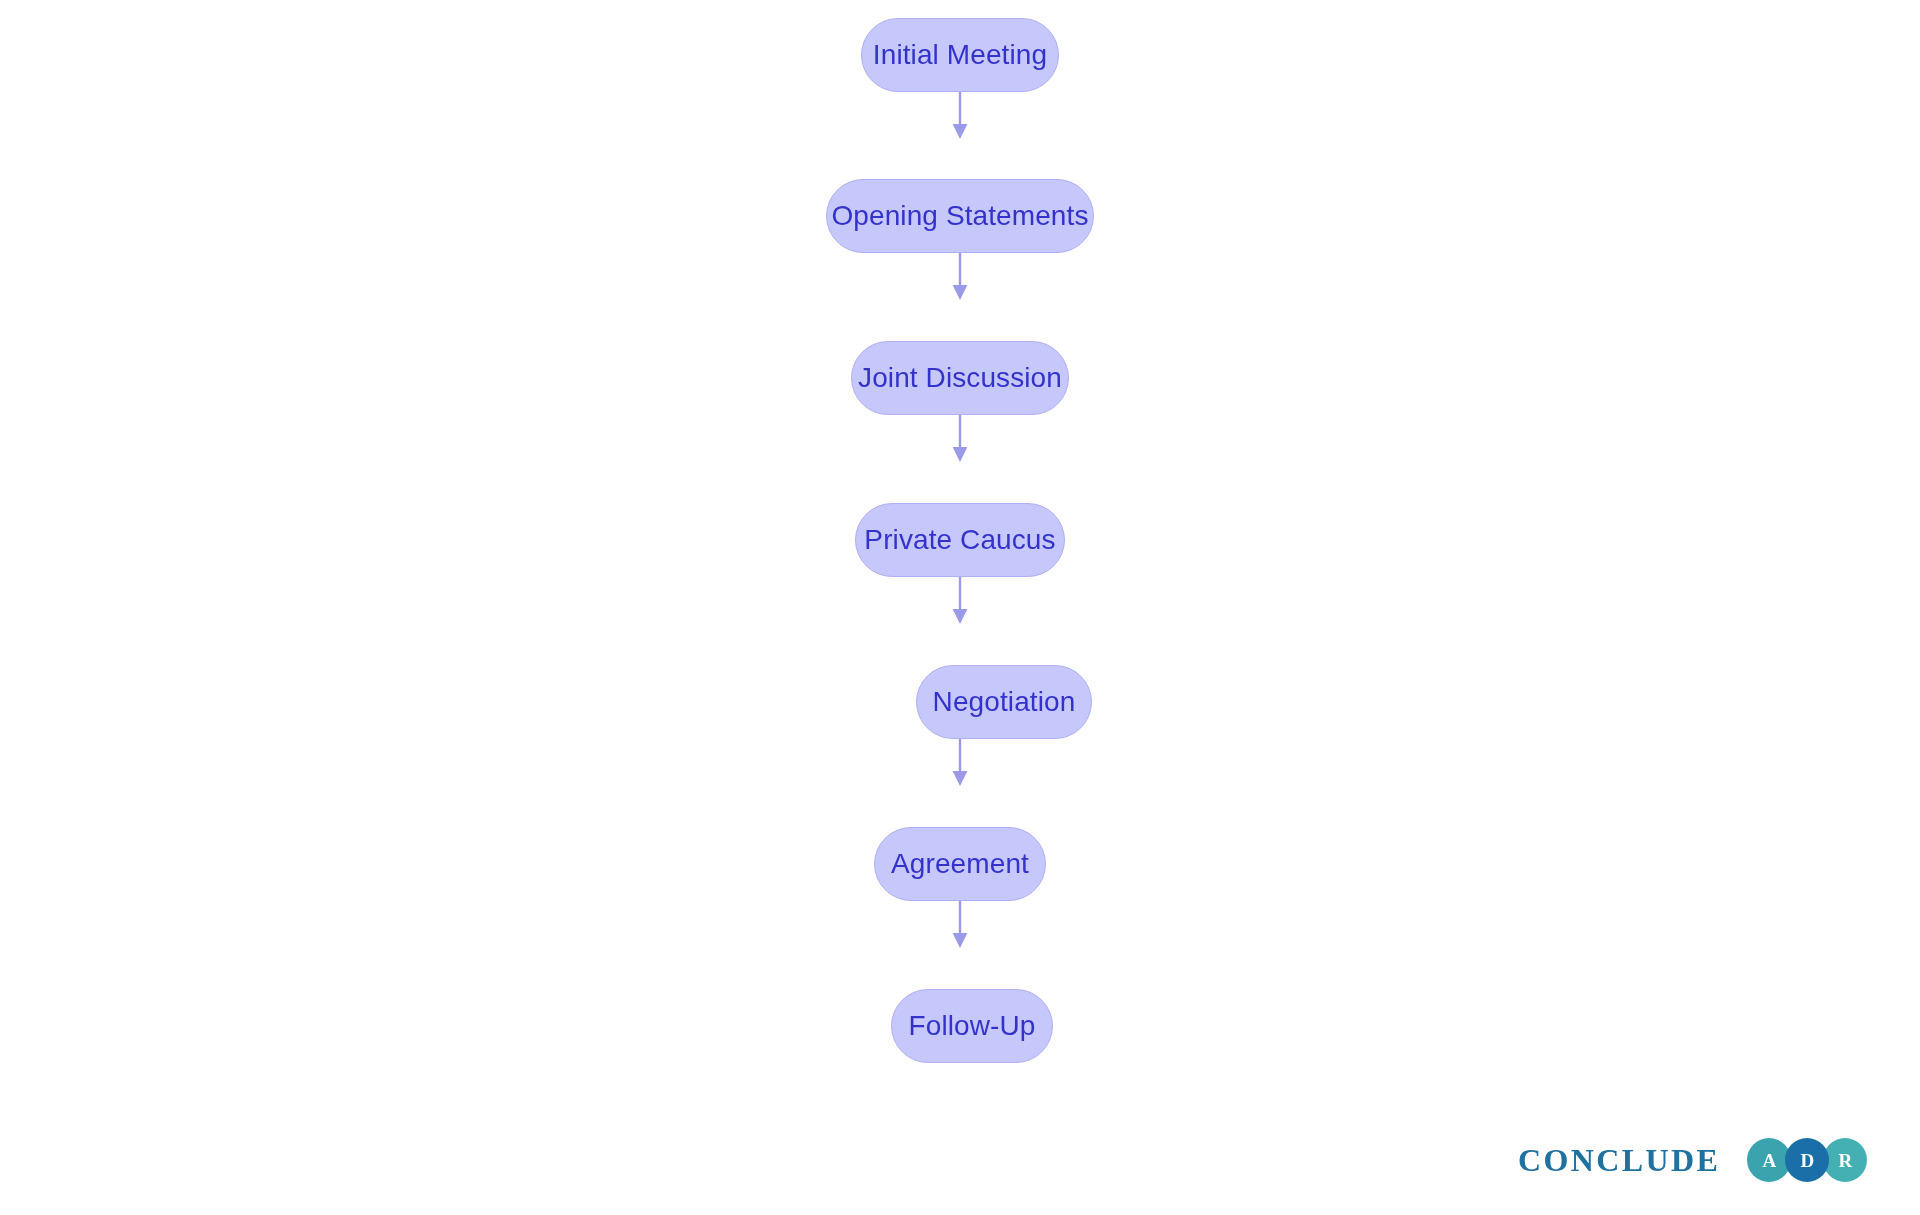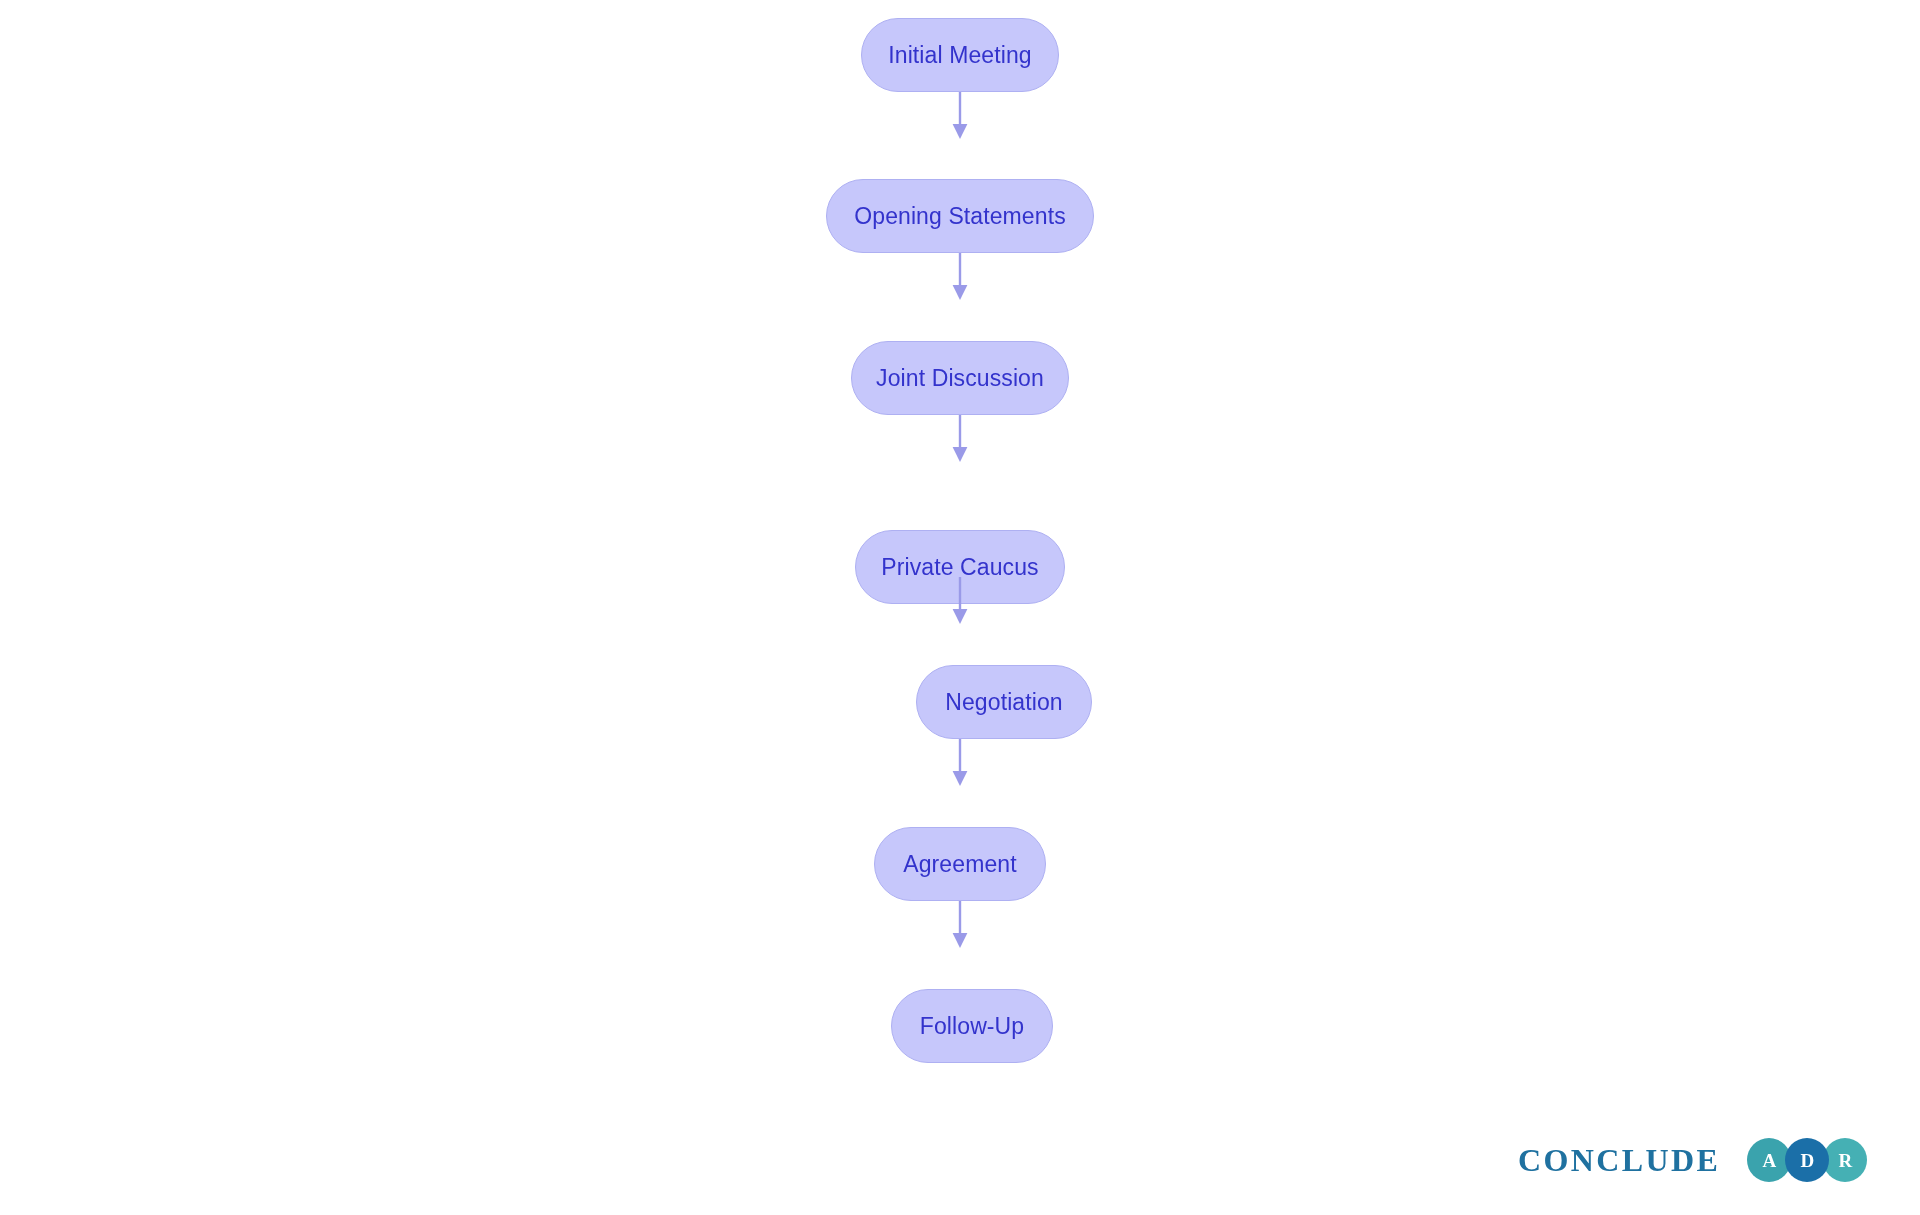--- a/index.html
+++ b/index.html
@@ -32,21 +32,21 @@
     justify-content: center;
     align-items: center;
   }
 
   .node {
     box-sizing: border-box;
     background: #c6c7fb;
     border: 1.6px solid #aeb0f2;
     border-radius: 999px;
     color: #3333cc;
-    font-size: 23px;
+    font-size: 28px;
     font-family: "Liberation Sans", sans-serif;
     letter-spacing: 0.1px;
     display: flex;
     align-items: center;
     justify-content: center;
     white-space: nowrap;
     line-height: 1;
   }
 
   .connector {
@@ -129,21 +129,21 @@
   <div class="node-row" style="top:341px;height:74px;">
     <div class="node" style="width:218px;height:74px;">Joint Discussion</div>
   </div>
   <div class="connector" style="top:415px;">
     <svg width="24" height="48" viewBox="0 0 24 48" aria-hidden="true">
       <line x1="12" y1="0" x2="12" y2="36" stroke="#9a9ae8" stroke-width="2.4"></line>
       <polygon points="12,47 4.6,32 19.4,32" fill="#9a9ae8"></polygon>
     </svg>
   </div>
 
-  <div class="node-row" style="top:530px;height:74px;">
+  <div class="node-row" style="top:503px;height:74px;">
     <div class="node" style="width:210px;height:74px;">Private Caucus</div>
   </div>
   <div class="connector" style="top:577px;">
     <svg width="24" height="48" viewBox="0 0 24 48" aria-hidden="true">
       <line x1="12" y1="0" x2="12" y2="36" stroke="#9a9ae8" stroke-width="2.4"></line>
       <polygon points="12,47 4.6,32 19.4,32" fill="#9a9ae8"></polygon>
     </svg>
   </div>
 
   <div class="node-row" style="top:665px;height:74px;margin-left:44px;">

